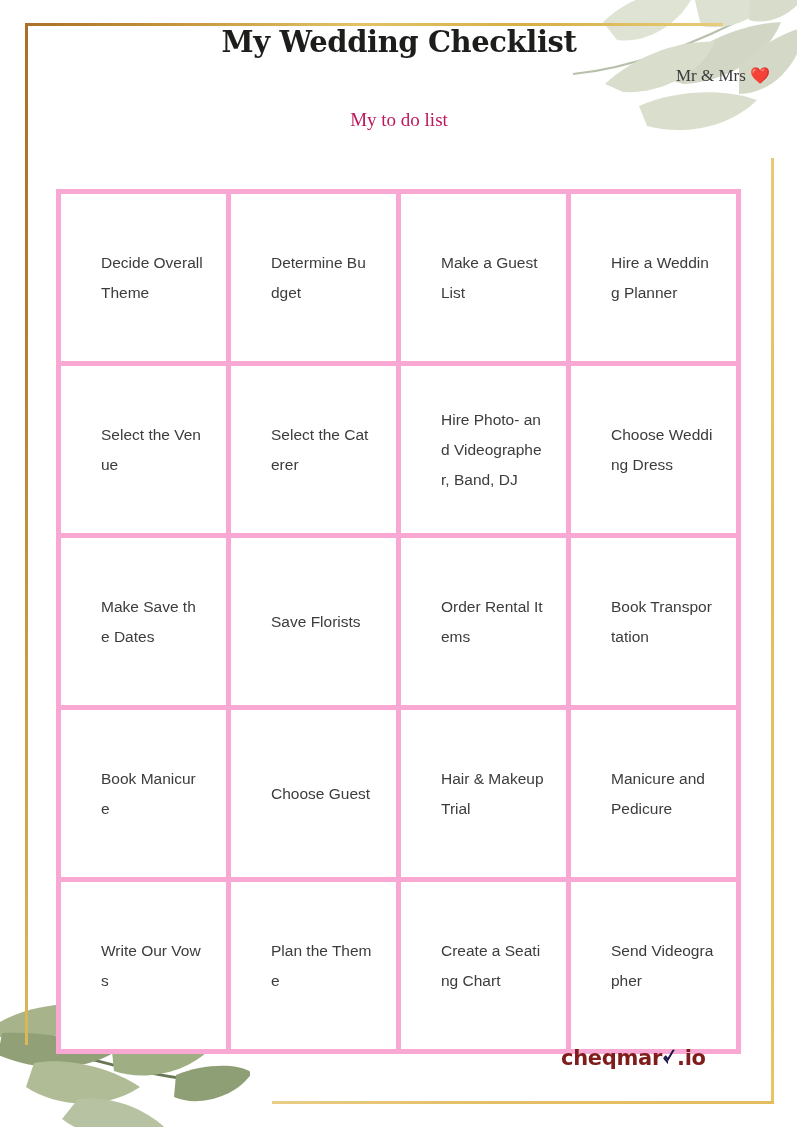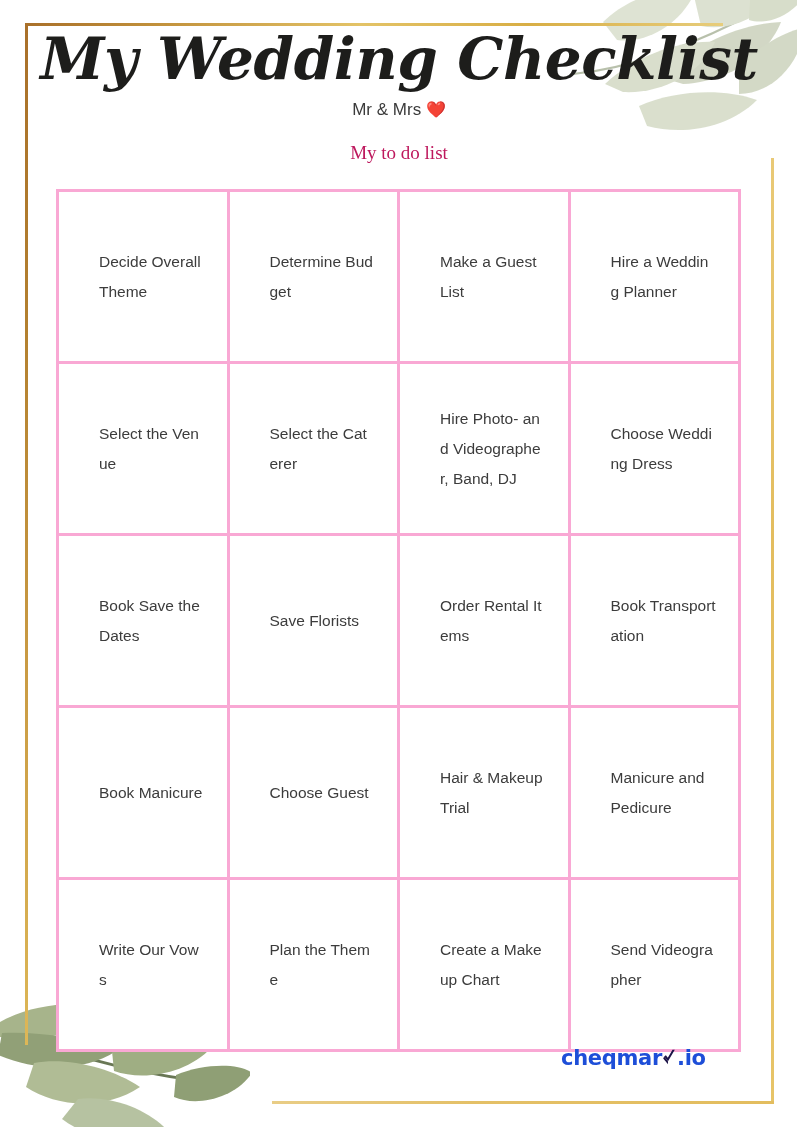--- a/index.html
+++ b/index.html
@@ -73,34 +73,34 @@
     position: absolute;
     left: 28px;
     top: 26px;
     width: 742px;
     z-index: 4;
     text-align: center;
   }
   .doc-title {
     font-family: "DejaVu Serif", "Liberation Serif", serif;
     font-weight: 700;
-    font-size: 58px;
+    font-size: 29px;
     letter-spacing: -0.4px;
     color: #1d1d1b;
     margin: 0;
     line-height: 1.15;
     white-space: nowrap;
-    font-style: italic;
   }
   .doc-subtitle {
-    font-family: Liberation Sans, sans-serif;
+    font-family: Liberation Serif, serif;
     font-size: 17px;
     color: #3b3b3b;
     margin: 7px 0 0 0;
     line-height: 1.2;
+    text-align: right;
   }
   .heart-emoji {
     color: #e8353a;
     font-size: 16px;
   }
   .doc-section-title {
     font-family: "Liberation Serif", "DejaVu Serif", serif;
     font-size: 19px;
     color: #be185d;
     margin: 22px 0 0 0;
@@ -112,21 +112,21 @@
     position: absolute;
     left: 56px;
     top: 189px;
     width: 685px;
     border-collapse: collapse;
     table-layout: fixed;
     z-index: 4;
     background: #ffffff;
   }
   .checklist-table td {
-    border: 3px solid #f9a8d4;
+    border: 5px solid #f9a8d4;
     width: 25%;
     height: 172px;
     vertical-align: middle;
     padding: 0 22px 0 40px;
     box-sizing: border-box;
   }
   .cell-text {
     font-family: "Liberation Sans", sans-serif;
     font-size: 15.5px;
     line-height: 30px;
@@ -141,21 +141,21 @@
     position: absolute;
     left: 561px;
     top: 1046px;
     z-index: 5;
     display: flex;
     align-items: baseline;
     font-family: "DejaVu Sans", sans-serif;
     font-weight: 700;
     font-size: 21px;
     letter-spacing: -0.3px;
-    color: #1d4ed8;
+    color: #7f1d1d;
   }
   .logo-check {
     display: inline-block;
     margin: 0 1px;
   }
 </style>
 </head>
 <body>
 
 <svg class="leaf-art leaf-tr" viewBox="0 0 260 200" xmlns="http://www.w3.org/2000/svg">
@@ -206,35 +206,35 @@
         <td><span class="cell-text">Make a Guest List</span></td>
         <td><span class="cell-text">Hire a Wedding Planner</span></td>
       </tr>
       <tr>
         <td><span class="cell-text">Select the Venue</span></td>
         <td><span class="cell-text">Select the Caterer</span></td>
         <td><span class="cell-text">Hire Photo- and Videographer, Band, DJ</span></td>
         <td><span class="cell-text">Choose Wedding Dress</span></td>
       </tr>
       <tr>
-        <td><span class="cell-text">Book Save the Dates</span></td>
+        <td><span class="cell-text">Make Save the Dates</span></td>
         <td><span class="cell-text">Save Florists</span></td>
         <td><span class="cell-text">Order Rental Items</span></td>
         <td><span class="cell-text">Book Transportation</span></td>
       </tr>
       <tr>
         <td><span class="cell-text">Book Manicure</span></td>
         <td><span class="cell-text">Choose Guest</span></td>
         <td><span class="cell-text">Hair &amp; Makeup Trial</span></td>
         <td><span class="cell-text">Manicure and Pedicure</span></td>
       </tr>
       <tr>
         <td><span class="cell-text">Write Our Vows</span></td>
         <td><span class="cell-text">Plan the Theme</span></td>
-        <td><span class="cell-text">Create a Makeup Chart</span></td>
+        <td><span class="cell-text">Create a Seating Chart</span></td>
         <td><span class="cell-text">Send Videographer</span></td>
       </tr>
     </tbody>
 </table>
 
 <div class="footer-logo">
   <span>cheqmar</span>
   <span class="logo-check">
     <svg width="13" height="16" viewBox="0 0 13 16" xmlns="http://www.w3.org/2000/svg">
       <path d="M1.2,7.6 L5.0,12.2 L11.8,0.8 L9.5,0.8 L4.8,8.7 L2.9,6.2 Z" fill="#1b1347"></path>

